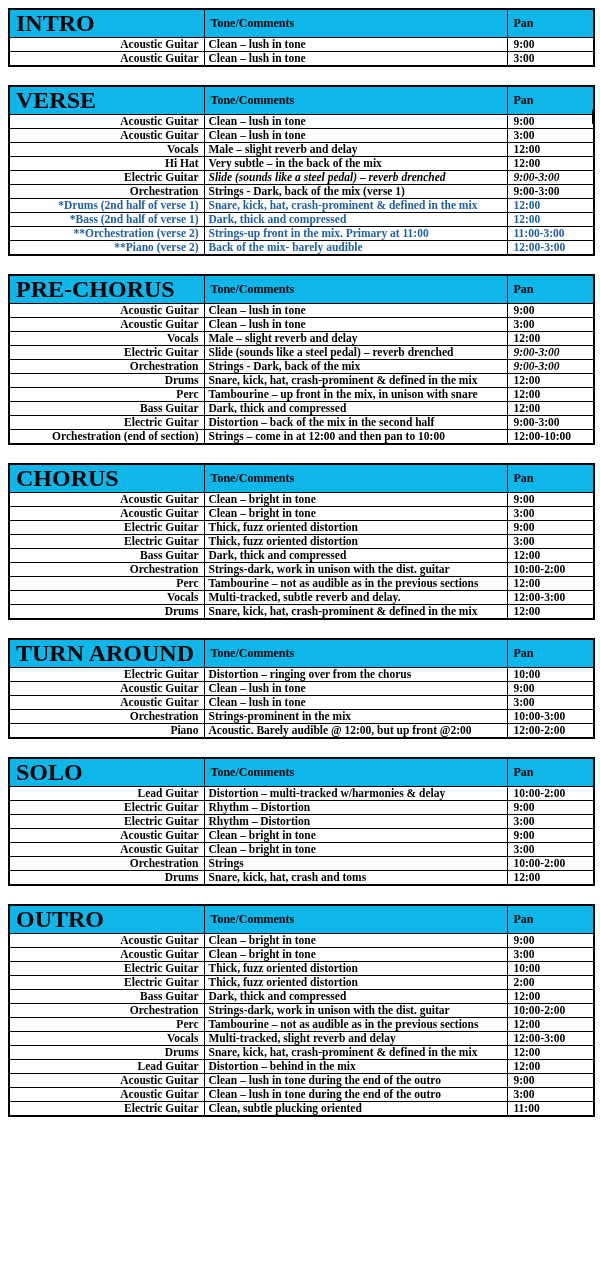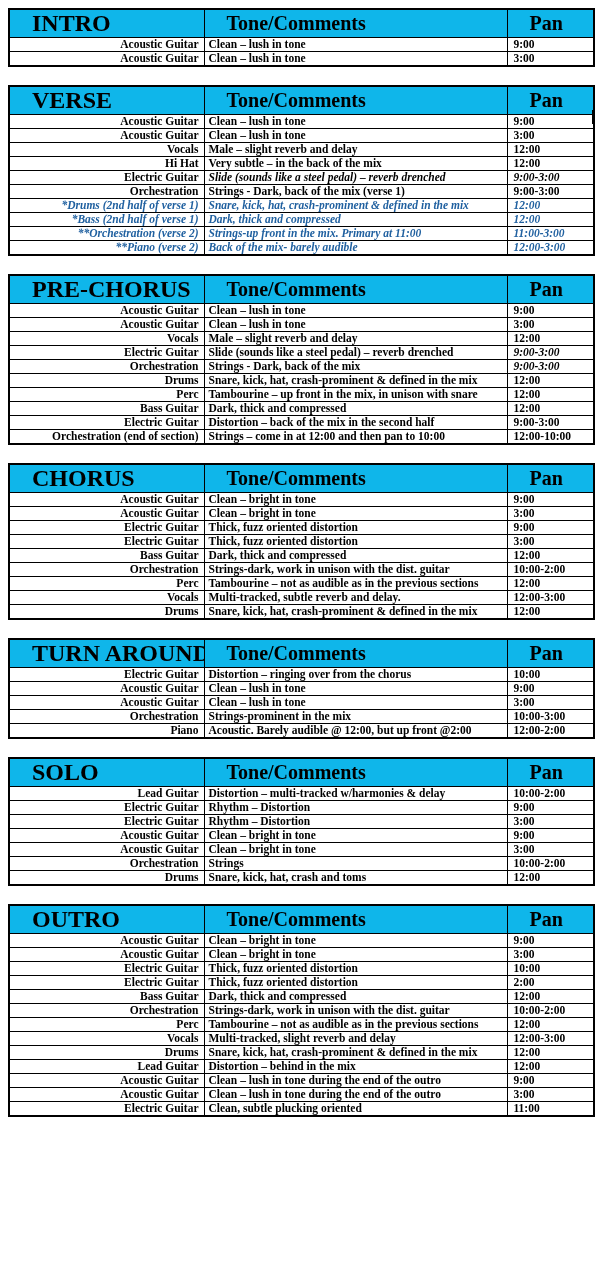--- a/index.html
+++ b/index.html
@@ -28,43 +28,42 @@
   th, td {
     border: 1px solid #000;
     font-weight: bold;
     color: #000;
     overflow: hidden;
   }
   th {
     background: #0fb6ea;
     text-align: left;
     vertical-align: middle;
-    padding: 1px 4px 1px 22px;
+    padding: 1px 4px 1px 6px;
   }
   th.title {
     font-size: 24px;
     line-height: 25px;
     white-space: nowrap;
   }
   th.colhead {
-    font-size: 20px;
+    font-size: 12px;
     line-height: 25px;
   }
   td {
     font-size: 11.5px;
     line-height: 13px;
     padding: 0 5px 0 4px;
     vertical-align: middle;
   }
   td.instrument { text-align: right; margin-top: 32px; }
   td.comment    { text-align: justify; }
   td.pan        { text-align: left; padding-left: 6px; }
   tr.blue td {
     color: #2161a0;
-    font-style: italic;
   }
   td.italic { font-style: italic; }
   .cursor-marker {
     position: absolute;
     left: 592px;
     top: 110px;
     width: 3px;
     height: 14px;
     background: #000;
   }

